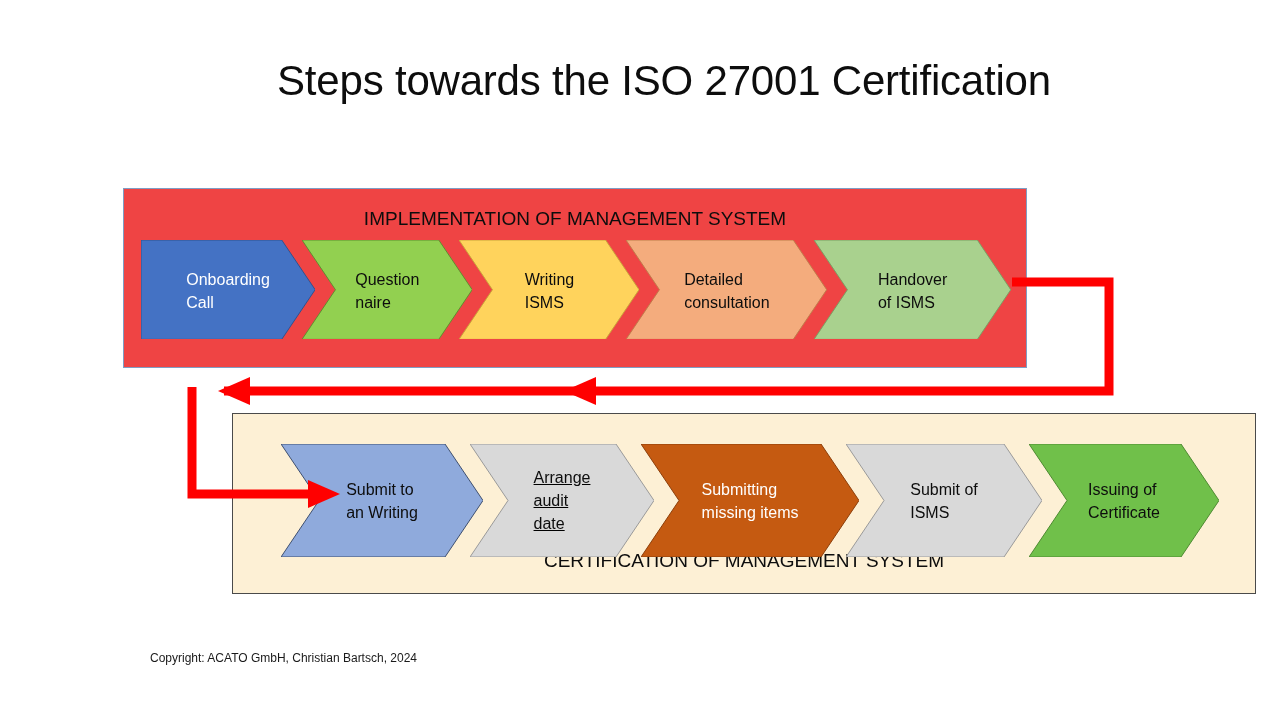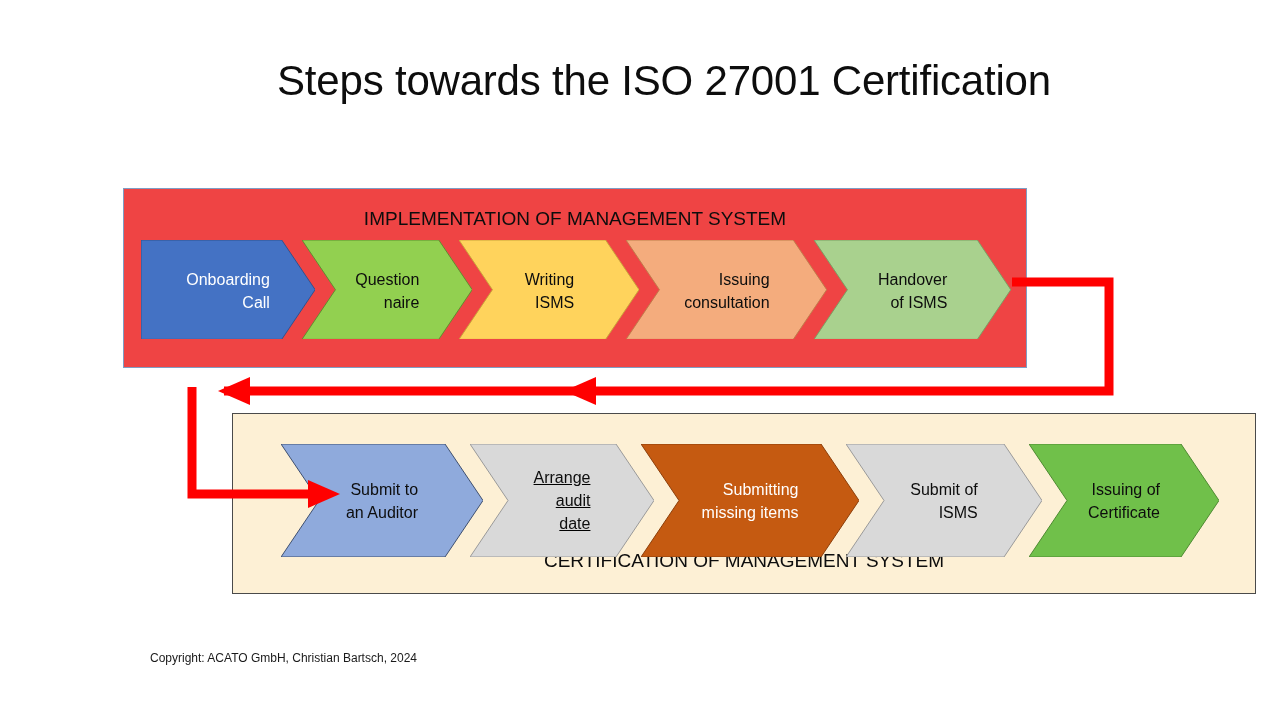--- a/index.html
+++ b/index.html
@@ -88,21 +88,21 @@
     height: 113px;
     width: 960px;
   }
 
   .chev {
     position: relative;
     height: 100%;
     display: flex;
     align-items: center;
     justify-content: center;
-    text-align: right;
+    text-align: left;
     box-sizing: border-box;
   }
   .chev .chev-shape {
     position: absolute;
     inset: 0;
     z-index: 0;
   }
   .chev .chev-label {
     position: relative;
     z-index: 1;
@@ -184,21 +184,21 @@
           <polygon points="0,0 149,0 183,50.5 149,101 0,101 34,50.5" fill="#FFD35C" stroke="#C9A23A" stroke-width="1"></polygon>
         </svg>
         <div class="chev-label">Writing
 ISMS</div>
       </div>
 
       <div class="chev dark-text">
         <svg class="chev-shape" viewBox="0 0 204 101" preserveAspectRatio="none">
           <polygon points="0,0 170,0 204,50.5 170,101 0,101 34,50.5" fill="#F4AC7D" stroke="#C07A4A" stroke-width="1"></polygon>
         </svg>
-        <div class="chev-label">Issuing
+        <div class="chev-label">Detailed
 consultation</div>
       </div>
 
       <div class="chev dark-text">
         <svg class="chev-shape" viewBox="0 0 200 101" preserveAspectRatio="none">
           <polygon points="0,0 166,0 200,50.5 166,101 0,101 34,50.5" fill="#A9D18E" stroke="#7B9E62" stroke-width="1"></polygon>
         </svg>
         <div class="chev-label">Handover
 of ISMS</div>
       </div>
@@ -209,21 +209,21 @@
   <div class="panel" id="cert-panel">
     <div class="panel-caption" id="cert-caption">CERTIFICATION OF MANAGEMENT SYSTEM</div>
 
     <div class="chev-row" id="cert-row">
 
       <div class="chev dark-text">
         <svg class="chev-shape" viewBox="0 0 202 113" preserveAspectRatio="none">
           <polygon points="0,0 164,0 202,56.5 164,113 0,113 38,56.5" fill="#8FAADC" stroke="#3F5070" stroke-width="1"></polygon>
         </svg>
         <div class="chev-label">Submit to
-an Auditor</div>
+an Writing</div>
       </div>
 
       <div class="chev dark-text">
         <svg class="chev-shape" viewBox="0 0 184 113" preserveAspectRatio="none">
           <polygon points="0,0 146,0 184,56.5 146,113 0,113 38,56.5" fill="#D9D9D9" stroke="#9A9A9A" stroke-width="1"></polygon>
         </svg>
         <div class="chev-label">Arrange
 audit
 date</div>
       </div>

